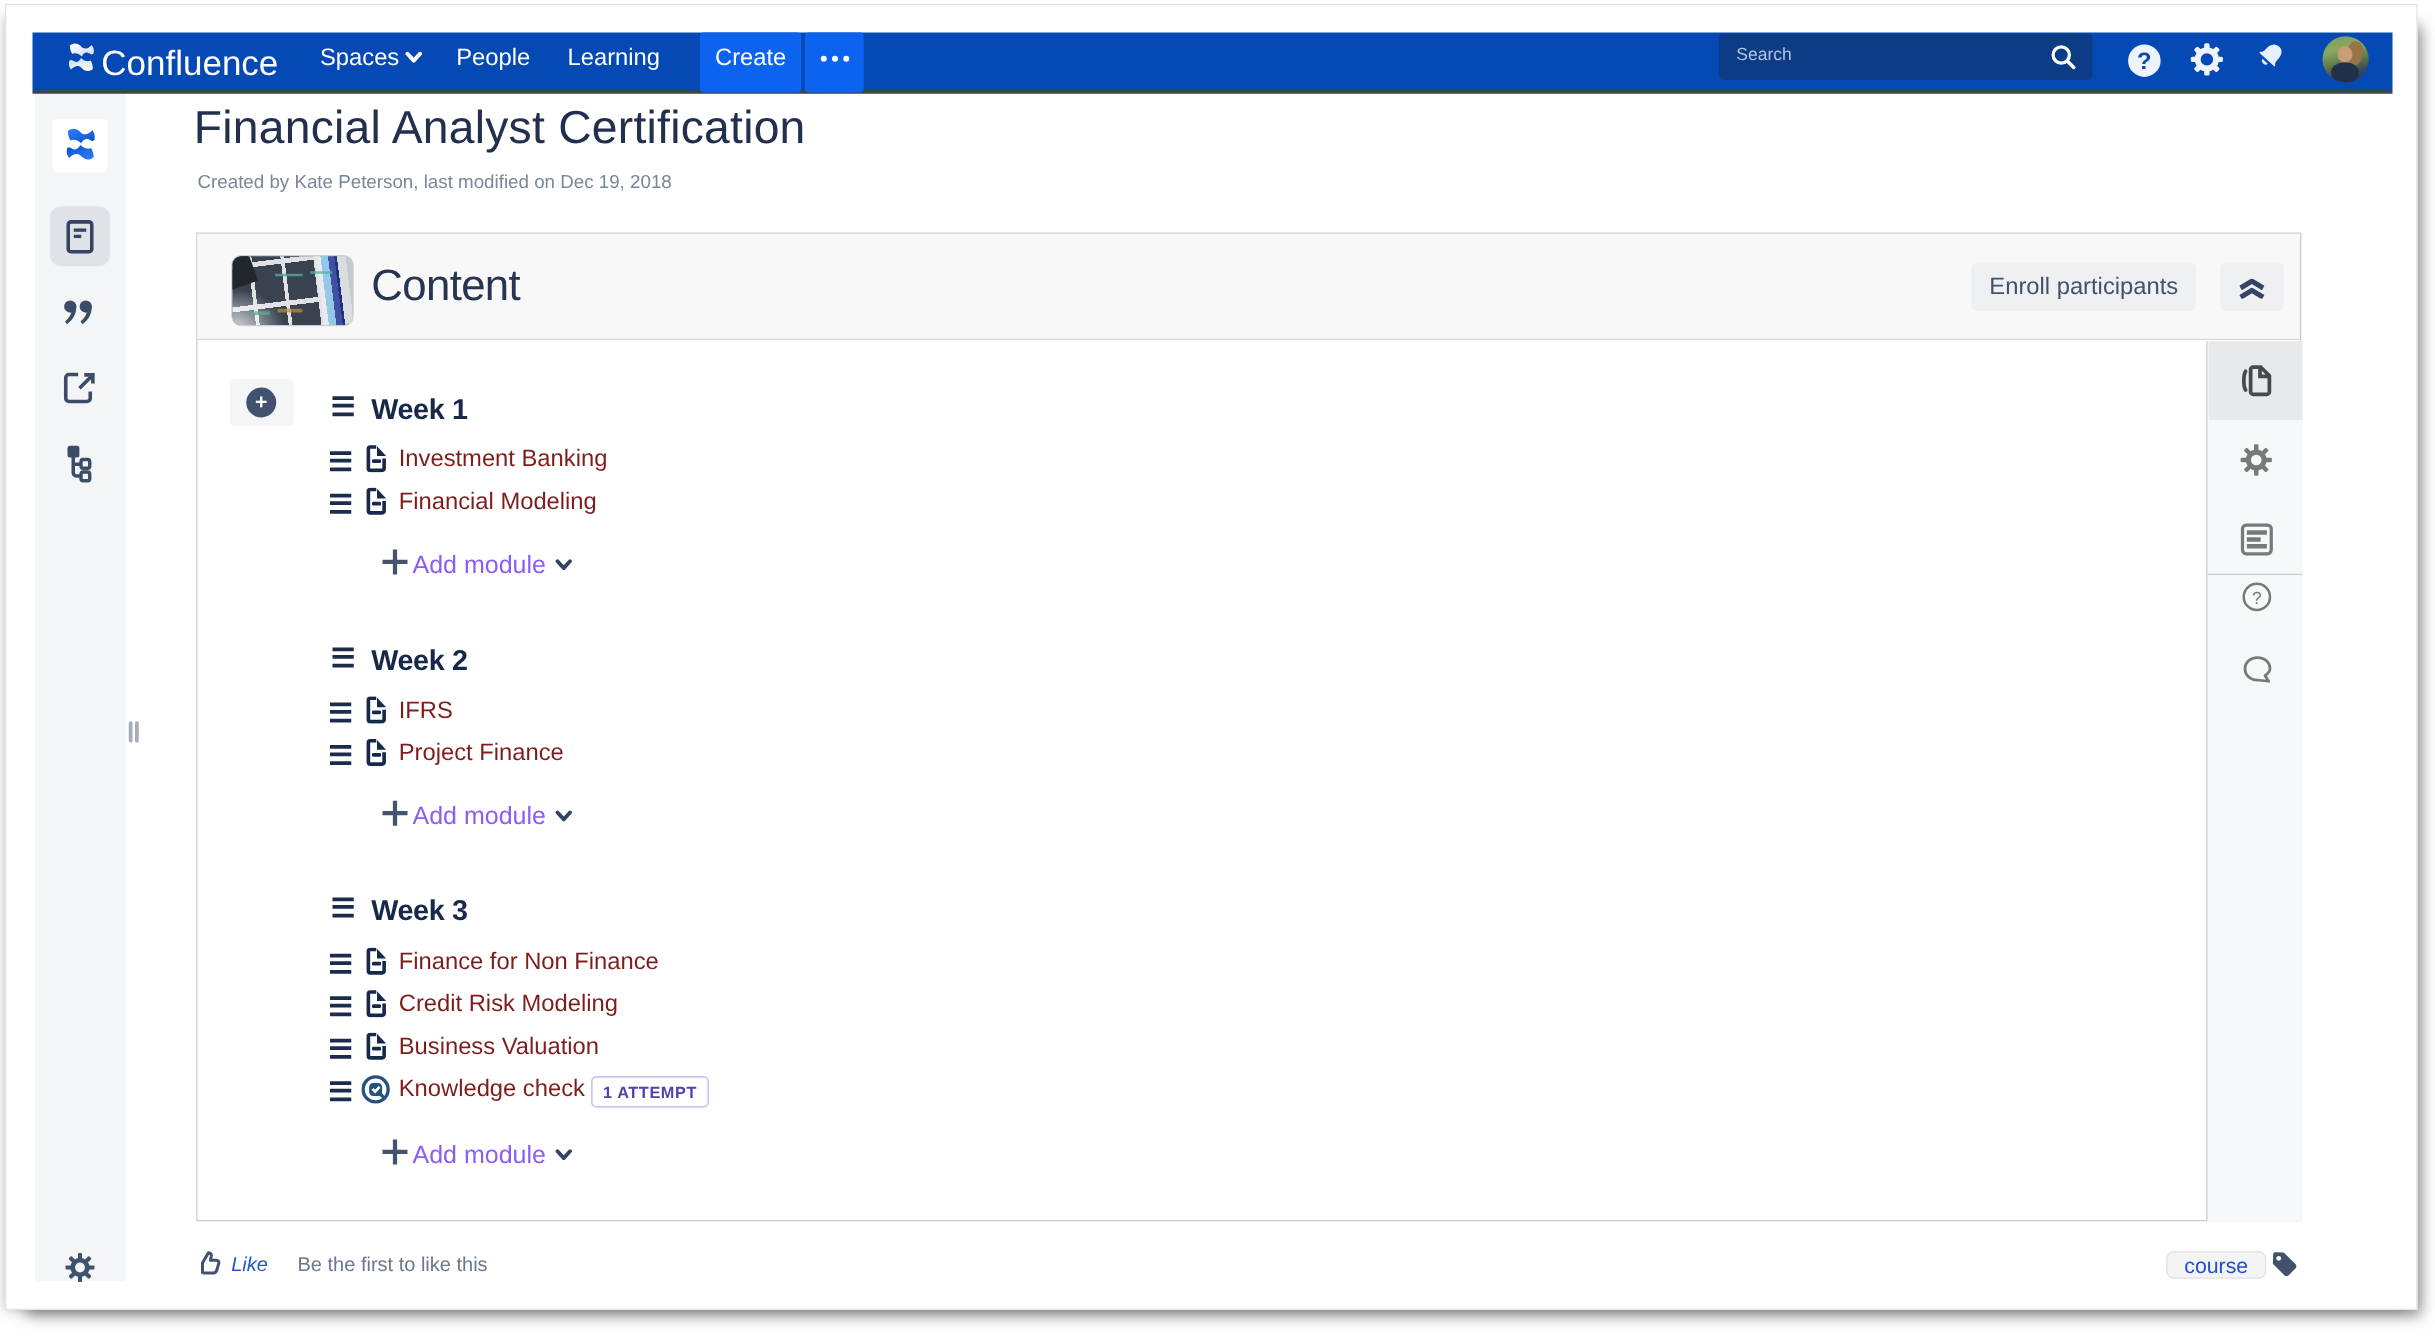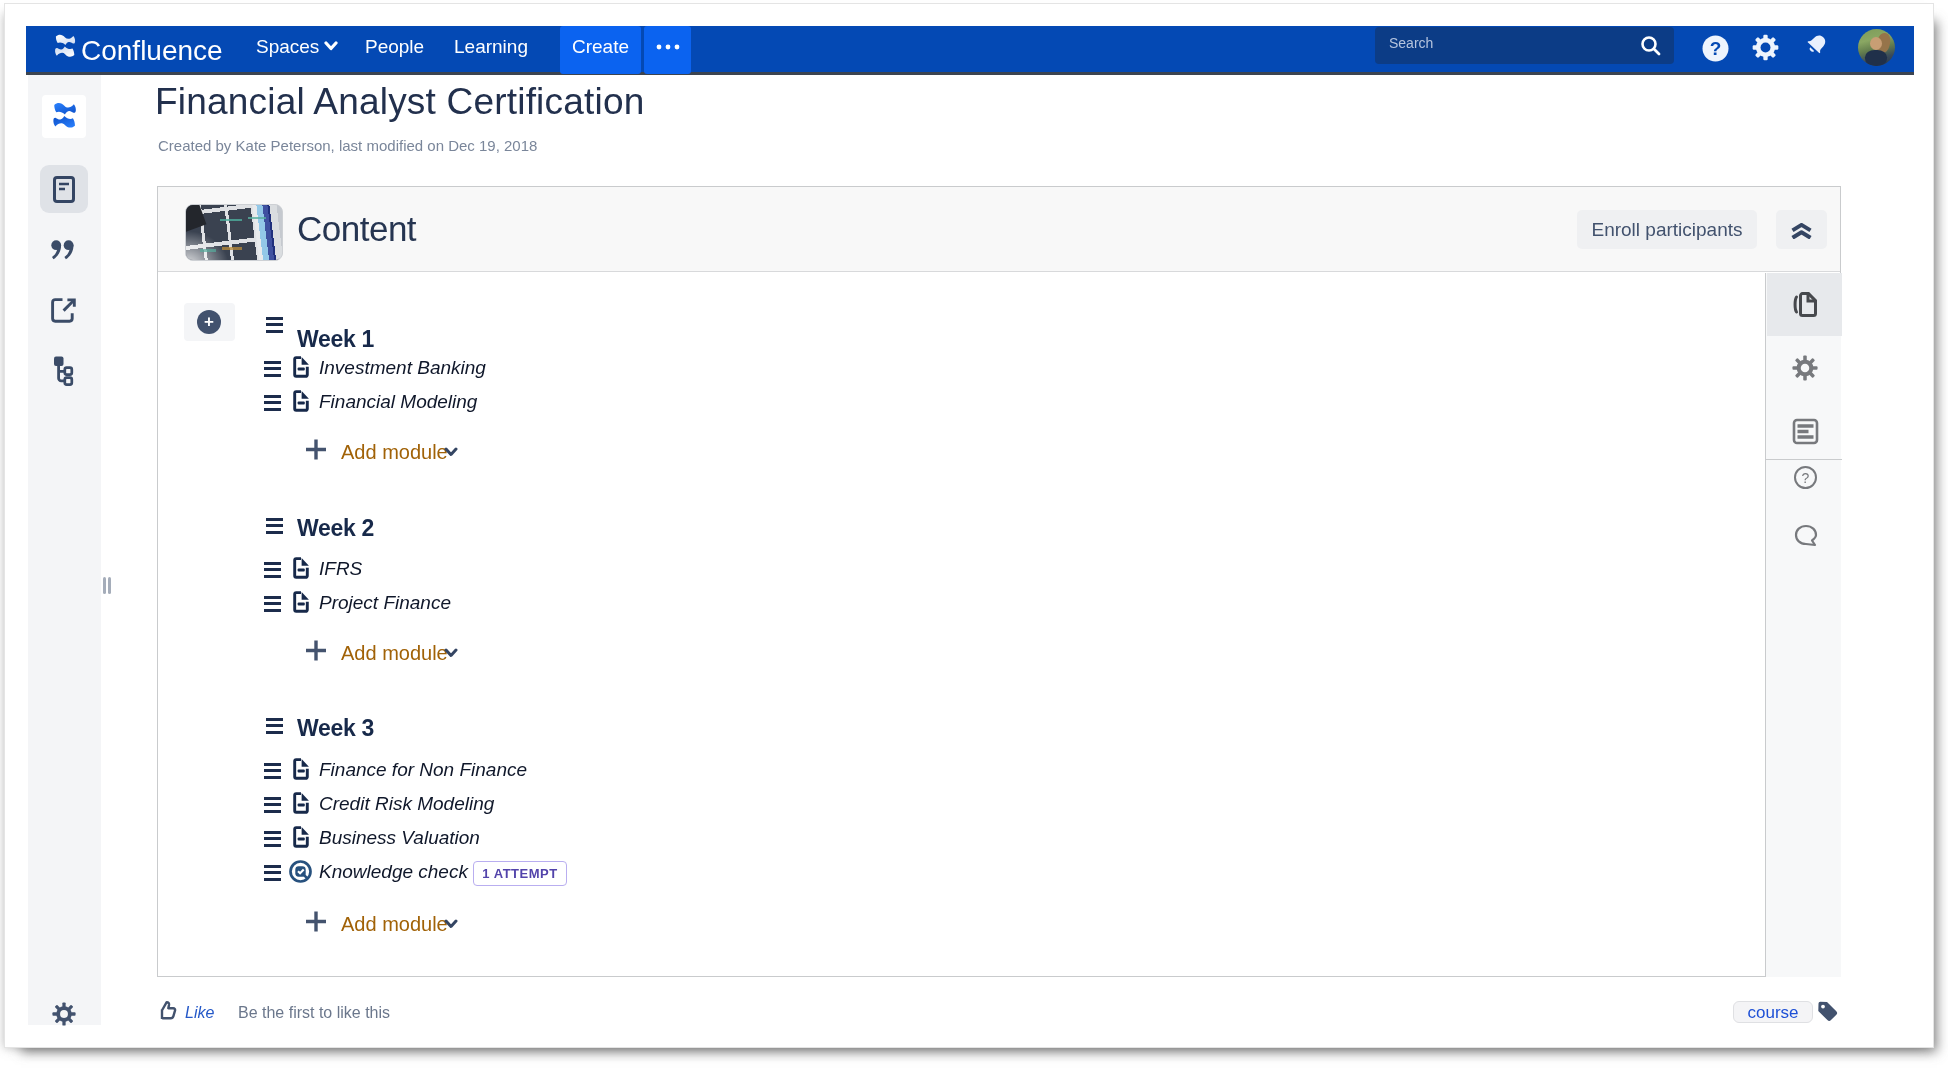--- a/index.html
+++ b/index.html
@@ -23,22 +23,22 @@
   .ptitle { position:absolute; left:139px; top:24px; font-size:35px; color:#263551; letter-spacing:-0.5px; line-height:1.05; }
   .enroll { position:absolute; left:1419px; top:23px; width:180px; height:39px; background:#eff0f2; border-radius:5px;
             color:#42526e; font-size:19px; line-height:39px; text-align:center; }
   .collapse { position:absolute; left:1618px; top:23px; width:51px; height:39px; background:#eff0f2; border-radius:5px; }
   .toolcol { position:absolute; left:1607px; top:86px; width:76px; height:704px; background:#f7f8f9; border-left:1px solid #c9cbcd; }
   .toolsel { position:absolute; left:1px; top:0px; width:75px; height:63px; background:#e7e9ec; }
   .tooldiv { position:absolute; left:0px; top:186px; width:76px; height:1px; background:#c9cbcd; }
   .hamb { position:absolute; width:17px; height:12px; }
   .hamb div { height:3px; background:#1c2c4c; margin-bottom:3.4px; }
   .wk { position:absolute; font-size:23px; font-weight:bold; color:#17294a; letter-spacing:-0.3px; line-height:1.05; }
-  .mlink { position:absolute; font-size:19px; color:#0f172a;font-style:italic; }
-  .addmod { position:absolute; font-size:20px; color:#a16207;margin-left:11px; }
+  .mlink { position:absolute; font-size:19px; color:#7f1d1d; }
+  .addmod { position:absolute; font-size:20px; color:#8b5cf6; }
   .badge { position:absolute; left:473px; top:861px; width:94px; height:25px; border:1px solid #b9aef0; border-radius:4px;
            color:#5243aa; font-size:13px; font-weight:bold; text-align:center; line-height:24px; letter-spacing:0.5px; }
   .handle { position:absolute; width:3px; height:17px; border-radius:2px; background:#a5adba; }
   .tag { position:absolute; left:1733px; top:1001px; width:80px; height:22px; background:#f4f4f6; border:1px solid #dfe0e3; border-radius:6px;
          color:#1e50d6; font-size:17px; text-align:center; line-height:21px; }
 </style>
 </head>
 <body>
 <div class="win"></div>
 <div class="sidebar"></div>
@@ -276,21 +276,21 @@
 
 <div class="abs" style="left:184px; top:303px; width:51px; height:38px; background:#f4f5f7; border-radius:4px;"></div>
 <div class="abs" style="left:197px; top:310px; width:24px; height:24px; background:#42526e; border-radius:50%; color:#fff; text-align:center; line-height:23px; font-size:17px; font-weight:bold;">+</div>
 
 <div>
 <div class="hamb" style="left:266px; top:317px; width:17px;">
       <div></div>
       <div></div>
       <div></div>
     </div>
-<div class="wk" style="left:297px; top:327px;">Week 1</div>
+<div class="wk" style="left:297px; top:315px;">Week 1</div>
 <div class="hamb" style="left:264px; top:361px; width:17px;">
       <div></div>
       <div></div>
       <div></div>
     </div>
 <svg class="abs" style="left:292px; top:356px;" width="18" height="22" viewBox="0 0 18 22">
   <path d="M15.3 10.8 V18.8 a1.5 1.5 0 0 1 -1.5 1.5 H4.2 a1.5 1.5 0 0 1 -1.5 -1.5 V3.1 a1.5 1.5 0 0 1 1.5 -1.5 H9.0" fill="none" stroke="#17294a" stroke-width="2.9"></path>
   <path d="M9.6 1.0 L16.9 8.7 L9.6 8.7 Z" fill="#17294a"></path>
   <rect x="5.6" y="11.4" width="7.2" height="3" rx="1.0" fill="#17294a"></rect>
 </svg>

